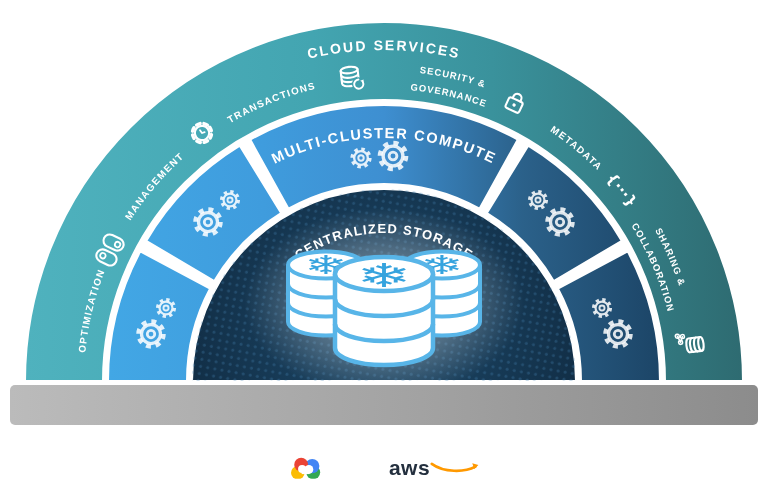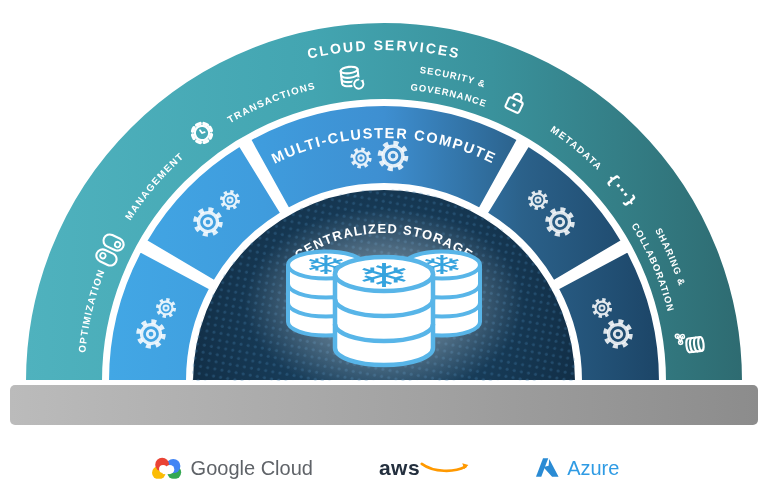--- a/index.html
+++ b/index.html
@@ -210,33 +210,25 @@
     <svg width="35" height="27" viewBox="0 0 36 28">
       <circle cx="10" cy="18.5" r="7" fill="#FBBC04"></circle>
       <circle cx="26" cy="18" r="7.2" fill="#34A853"></circle>
       <circle cx="25" cy="11.5" r="7.4" fill="#4285F4"></circle>
       <circle cx="13.5" cy="10" r="7.2" fill="#EA4335"></circle>
       <circle cx="14.5" cy="14.5" r="4.2" fill="#fff"></circle>
       <circle cx="21.5" cy="15" r="4.6" fill="#fff"></circle>
       <rect x="14" y="12.8" width="8" height="7" fill="#fff"></rect>
       <rect x="0" y="24.6" width="36" height="4" fill="#fff"></rect>
     </svg>
-    <span class="gc-label">Google Cloud</span>
   </div>
 
   <div class="logo aws-wrap">
     <span class="aws-label">aws</span>
     <svg width="50" height="13" viewBox="0 0 52 14" style="margin-top:1px;">
       <path d="M1,2 C14,11.5 36,11.5 48,5" stroke="#FF9900" stroke-width="2.8" fill="none" stroke-linecap="round"></path>
       <path d="M51.2,3.2 L44.6,1.3 L46.7,7.6 Z" fill="#FF9900"></path>
     </svg>
   </div>
 
-  <div class="logo">
-    <svg width="23" height="20" viewBox="0 0 21 18">
-      <path fill="#2A8BD4" d="M6.4,0 L11.2,0 L4.8,17 L0,17 Z"></path>
-      <path fill="#2A8BD4" d="M12.1,0.8 L20.6,17 L14.7,17 L6.6,8.1 L11.5,6.9 Z"></path>
-    </svg>
-    <span class="azure-label">Azure</span>
-  </div>
 
 </div>
 </div>
 
 </body></html>

